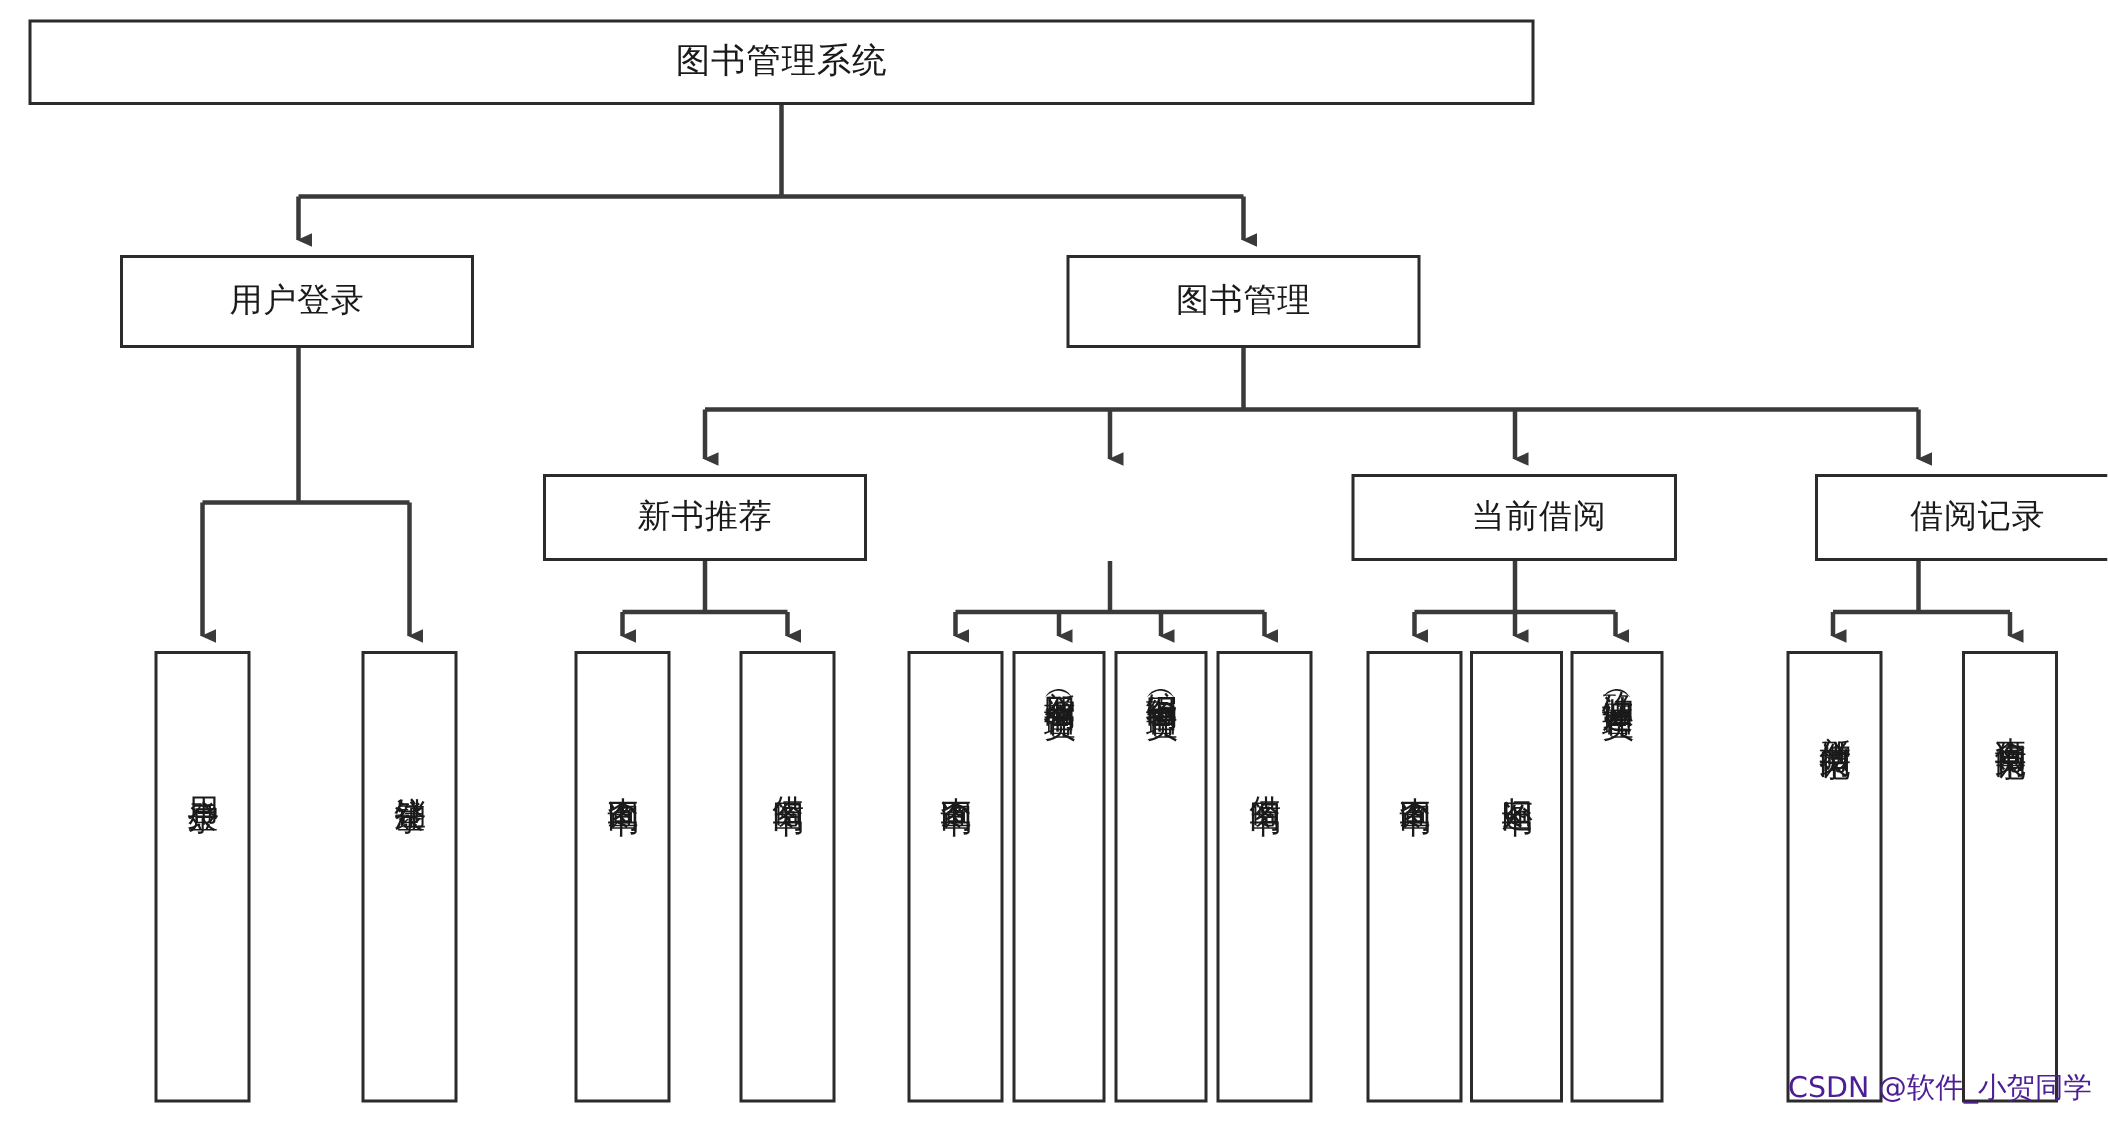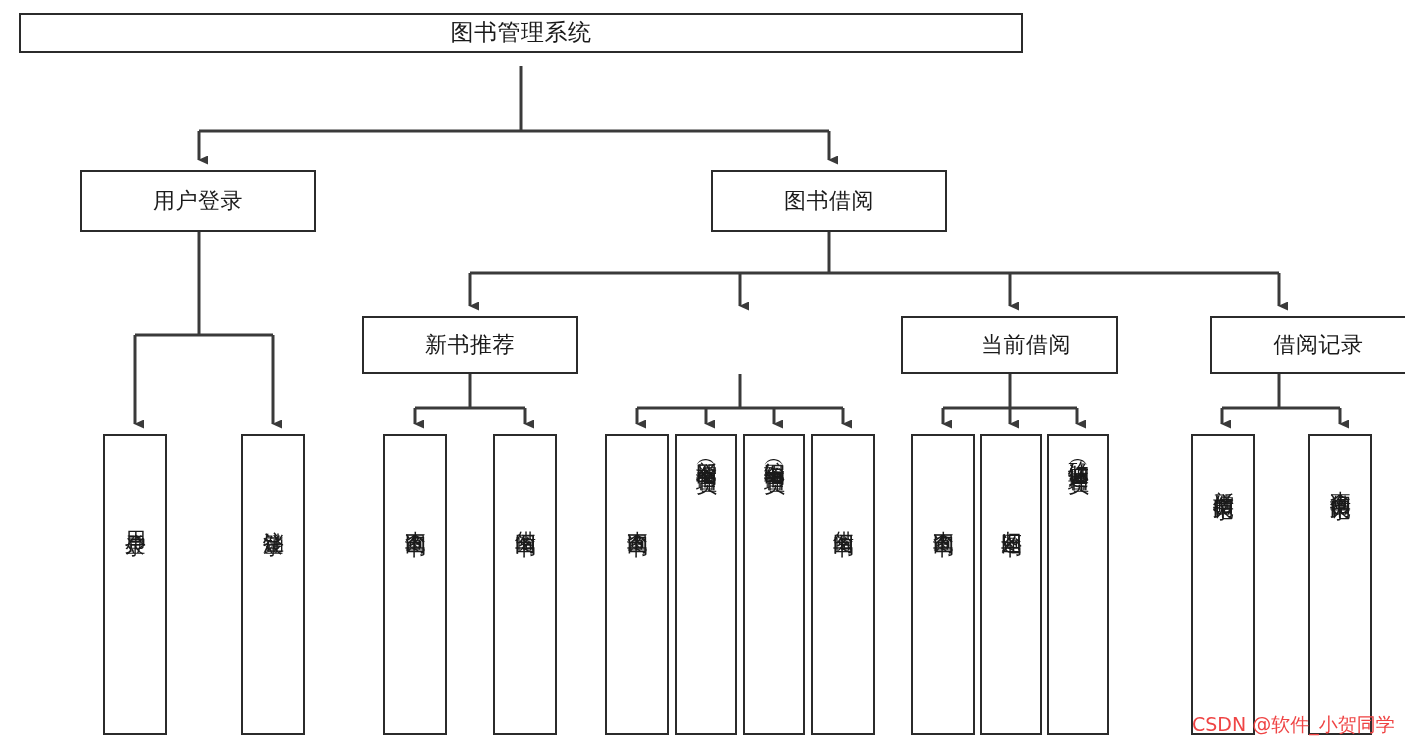--- a/index.html
+++ b/index.html
@@ -71,21 +71,21 @@
     margin-top: 32px;
   }
   .node.leaf.tall .node-label {
     margin-top: 2px;
   }
   #watermark {
     position: absolute;
     left: 1192px;
     top: 712px;
     font-size: 19px;
-    color: #ef4444;
+    color: #4c1d95;
     white-space: nowrap;
     z-index: 6;
   }
 </style>
 </head>
 <body>
 
 <div id="diagram-root">
 
   <svg id="edge-layer" viewBox="0 0 1405 747" width="1405" height="747">
@@ -134,29 +134,29 @@
       <path d="M1010,408 L1010,424" marker-end="url(#arrowhead)"></path>
       <path d="M1077,408 L1077,424" marker-end="url(#arrowhead)"></path>
 
       <path d="M1279,374 L1279,408"></path>
       <path d="M1222,408 L1340,408"></path>
       <path d="M1222,408 L1222,424" marker-end="url(#arrowhead)"></path>
       <path d="M1340,408 L1340,424" marker-end="url(#arrowhead)"></path>
     </g>
   </svg>
 
-  <div class="node horiz root" style="left:19px;top:13px;width:1004px;height:40px;">
+  <div class="node horiz root" style="left:19px;top:13px;width:1004px;height:57px;">
     <span class="node-label">图书管理系统</span>
   </div>
 
   <div class="node horiz" style="left:80px;top:170px;width:236px;height:62px;">
     <span class="node-label">用户登录</span>
   </div>
   <div class="node horiz" style="left:711px;top:170px;width:236px;height:62px;">
-    <span class="node-label">图书借阅</span>
+    <span class="node-label">图书管理</span>
   </div>
 
   <div class="node horiz" style="left:362px;top:316px;width:216px;height:58px;">
     <span class="node-label">新书推荐</span>
   </div>
   <div class="node horiz" style="left:901px;top:316px;width:217px;height:58px;padding-left:33px;">
     <span class="node-label">当前借阅</span>
   </div>
   <div class="node horiz" style="left:1210px;top:316px;width:217px;height:58px;">
     <span class="node-label">借阅记录</span>

